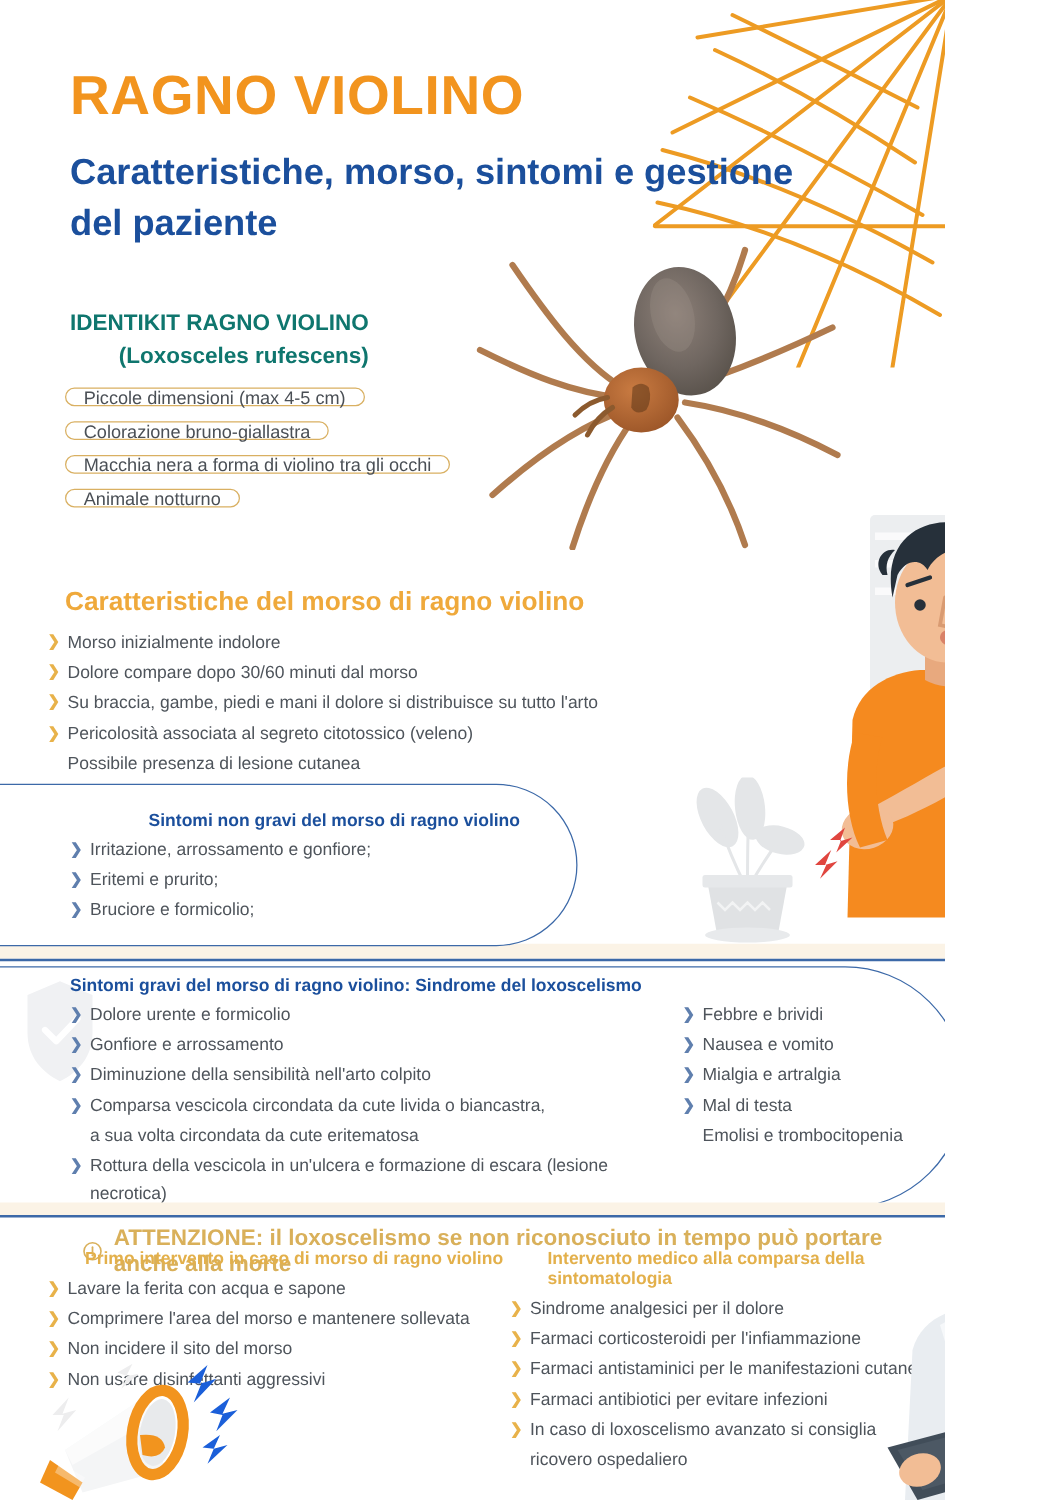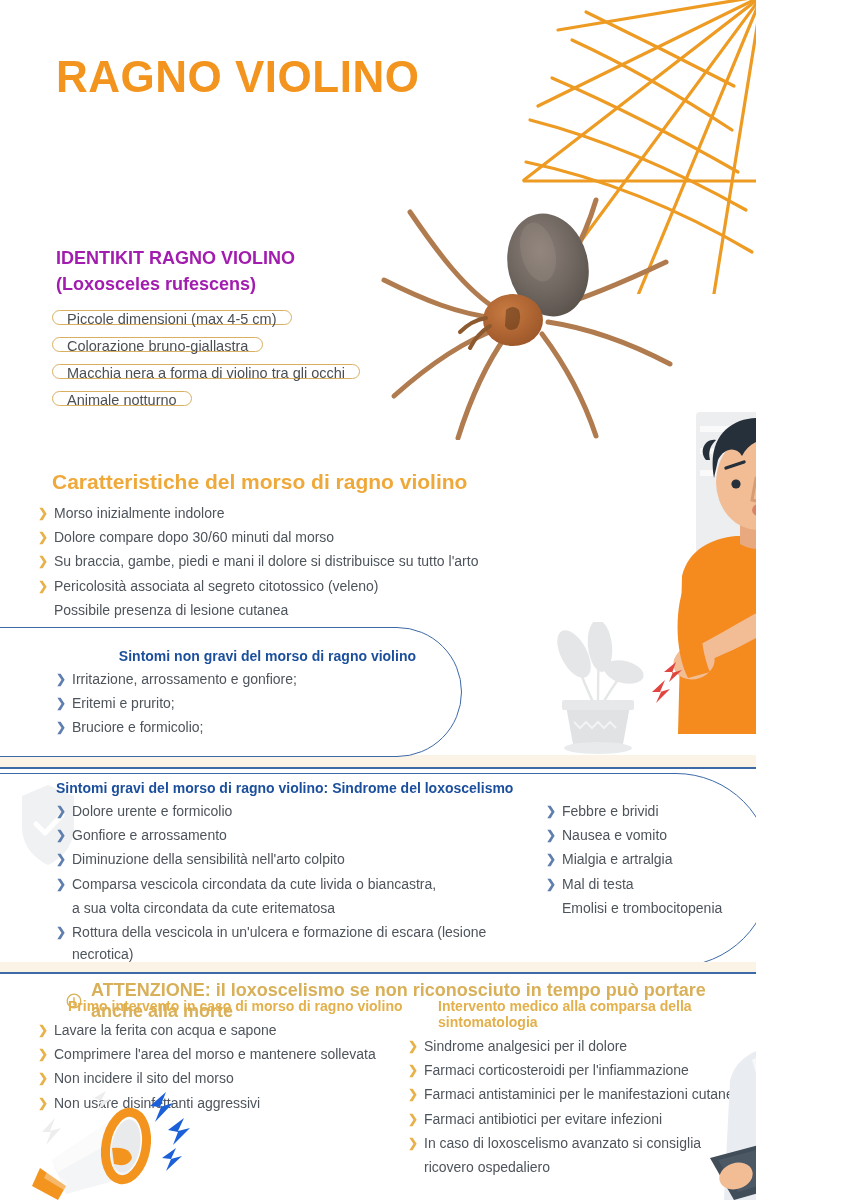--- a/index.html
+++ b/index.html
@@ -60,22 +60,23 @@
     line-height: 1.42;
   }
 
   
   .identikit-head {
     position: absolute;
     left: 56px;
     top: 246px;
     font-size: 18px;
     font-weight: bold;
-    color: #a21caf;
+    color: #0f766e;
     line-height: 1.42;
+    text-align: right;
   }
   .pill-list {
     position: absolute;
     left: 52px;
     top: 310px;
     width: 420px;
   }
   .pill {
     display: inline-block;
     border: 1.4px solid #D9B062;
@@ -285,20 +286,21 @@
 
     <path d="M 136 140 q 7 -6 13 0 q 3 10 -2 18 q -8 5 -12 -2 z" fill="#5c3617" opacity="0.55"></path>
 
     <g fill="none" stroke="#8c5a2e" stroke-width="4" stroke-linecap="round">
       <path d="M 120 156 C 110 162 104 170 100 178"></path>
       <path d="M 116 148 C 104 150 96 156 90 162"></path>
     </g>
   </svg>
 
   <div class="main-title">RAGNO VIOLINO</div>
+  <div class="sub-title">Caratteristiche, morso, sintomi e gestione del paziente</div>
 
   <div class="identikit-head">
     <div>IDENTIKIT RAGNO VIOLINO</div>
     <div>(Loxosceles rufescens)</div>
   </div>
 
   <div class="pill-list">
     <div class="pill-row"><span class="pill">Piccole dimensioni (max 4-5 cm)</span></div>
     <div class="pill-row"><span class="pill">Colorazione bruno-giallastra</span></div>
     <div class="pill-row"><span class="pill">Macchia nera a forma di violino tra gli occhi</span></div>

